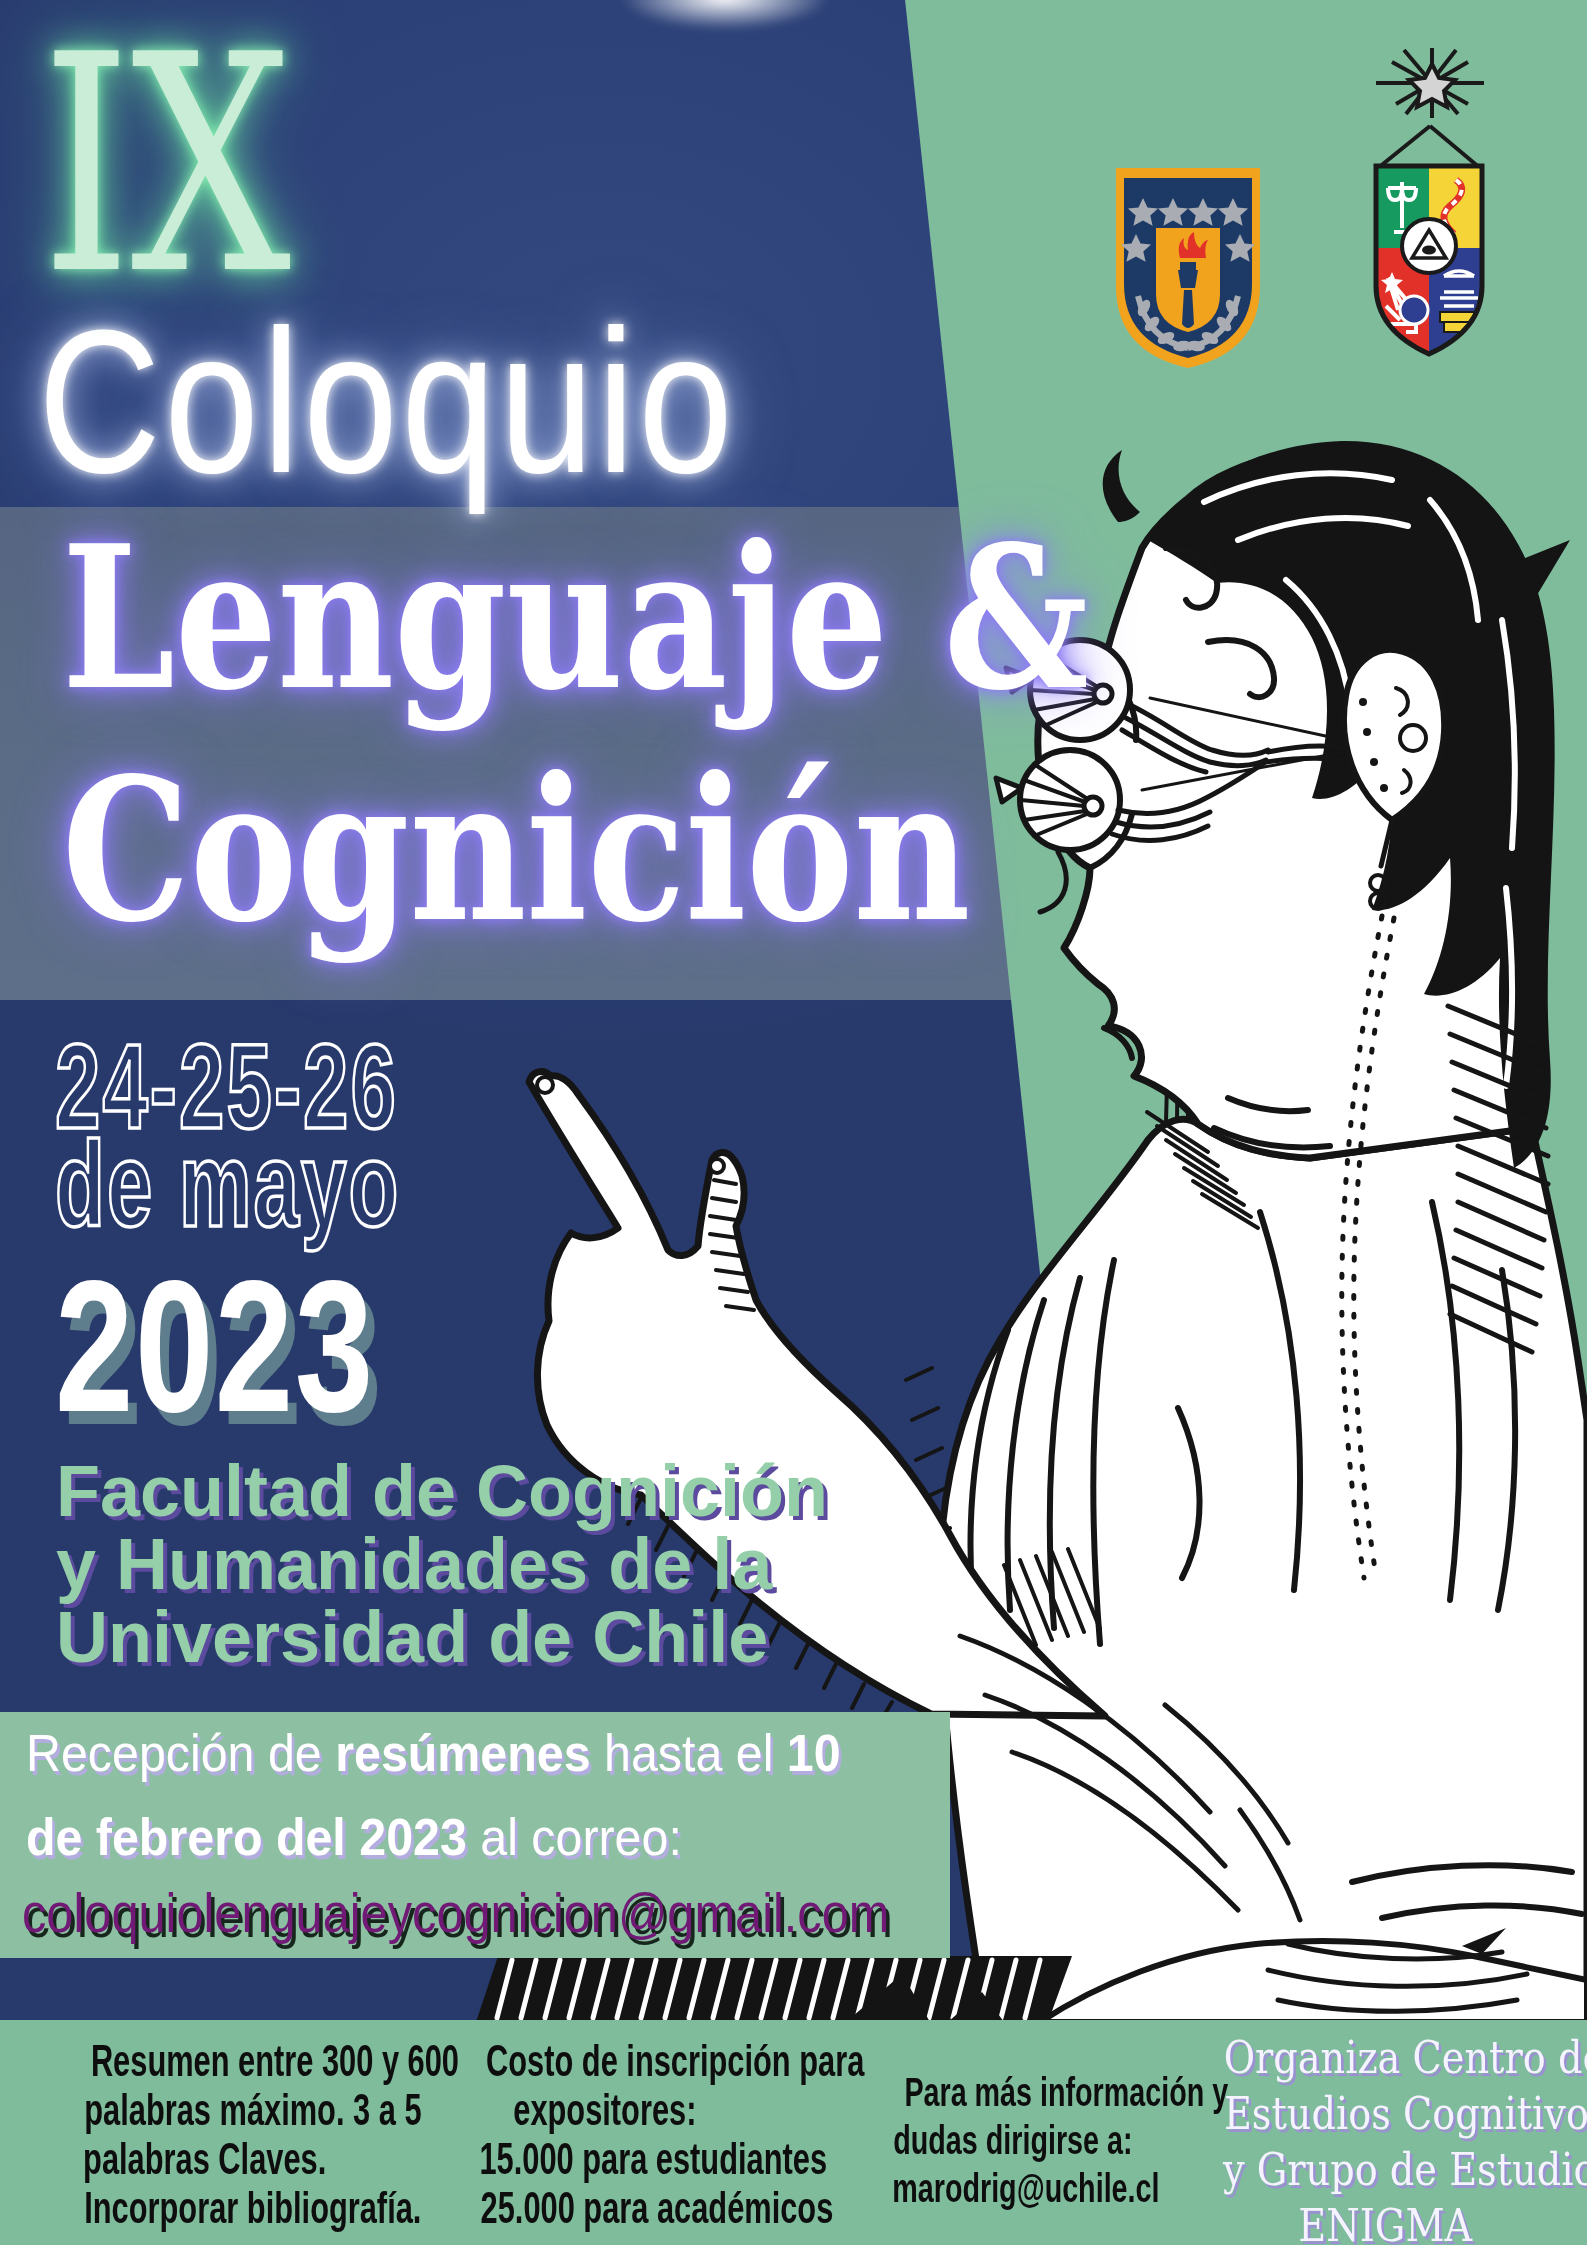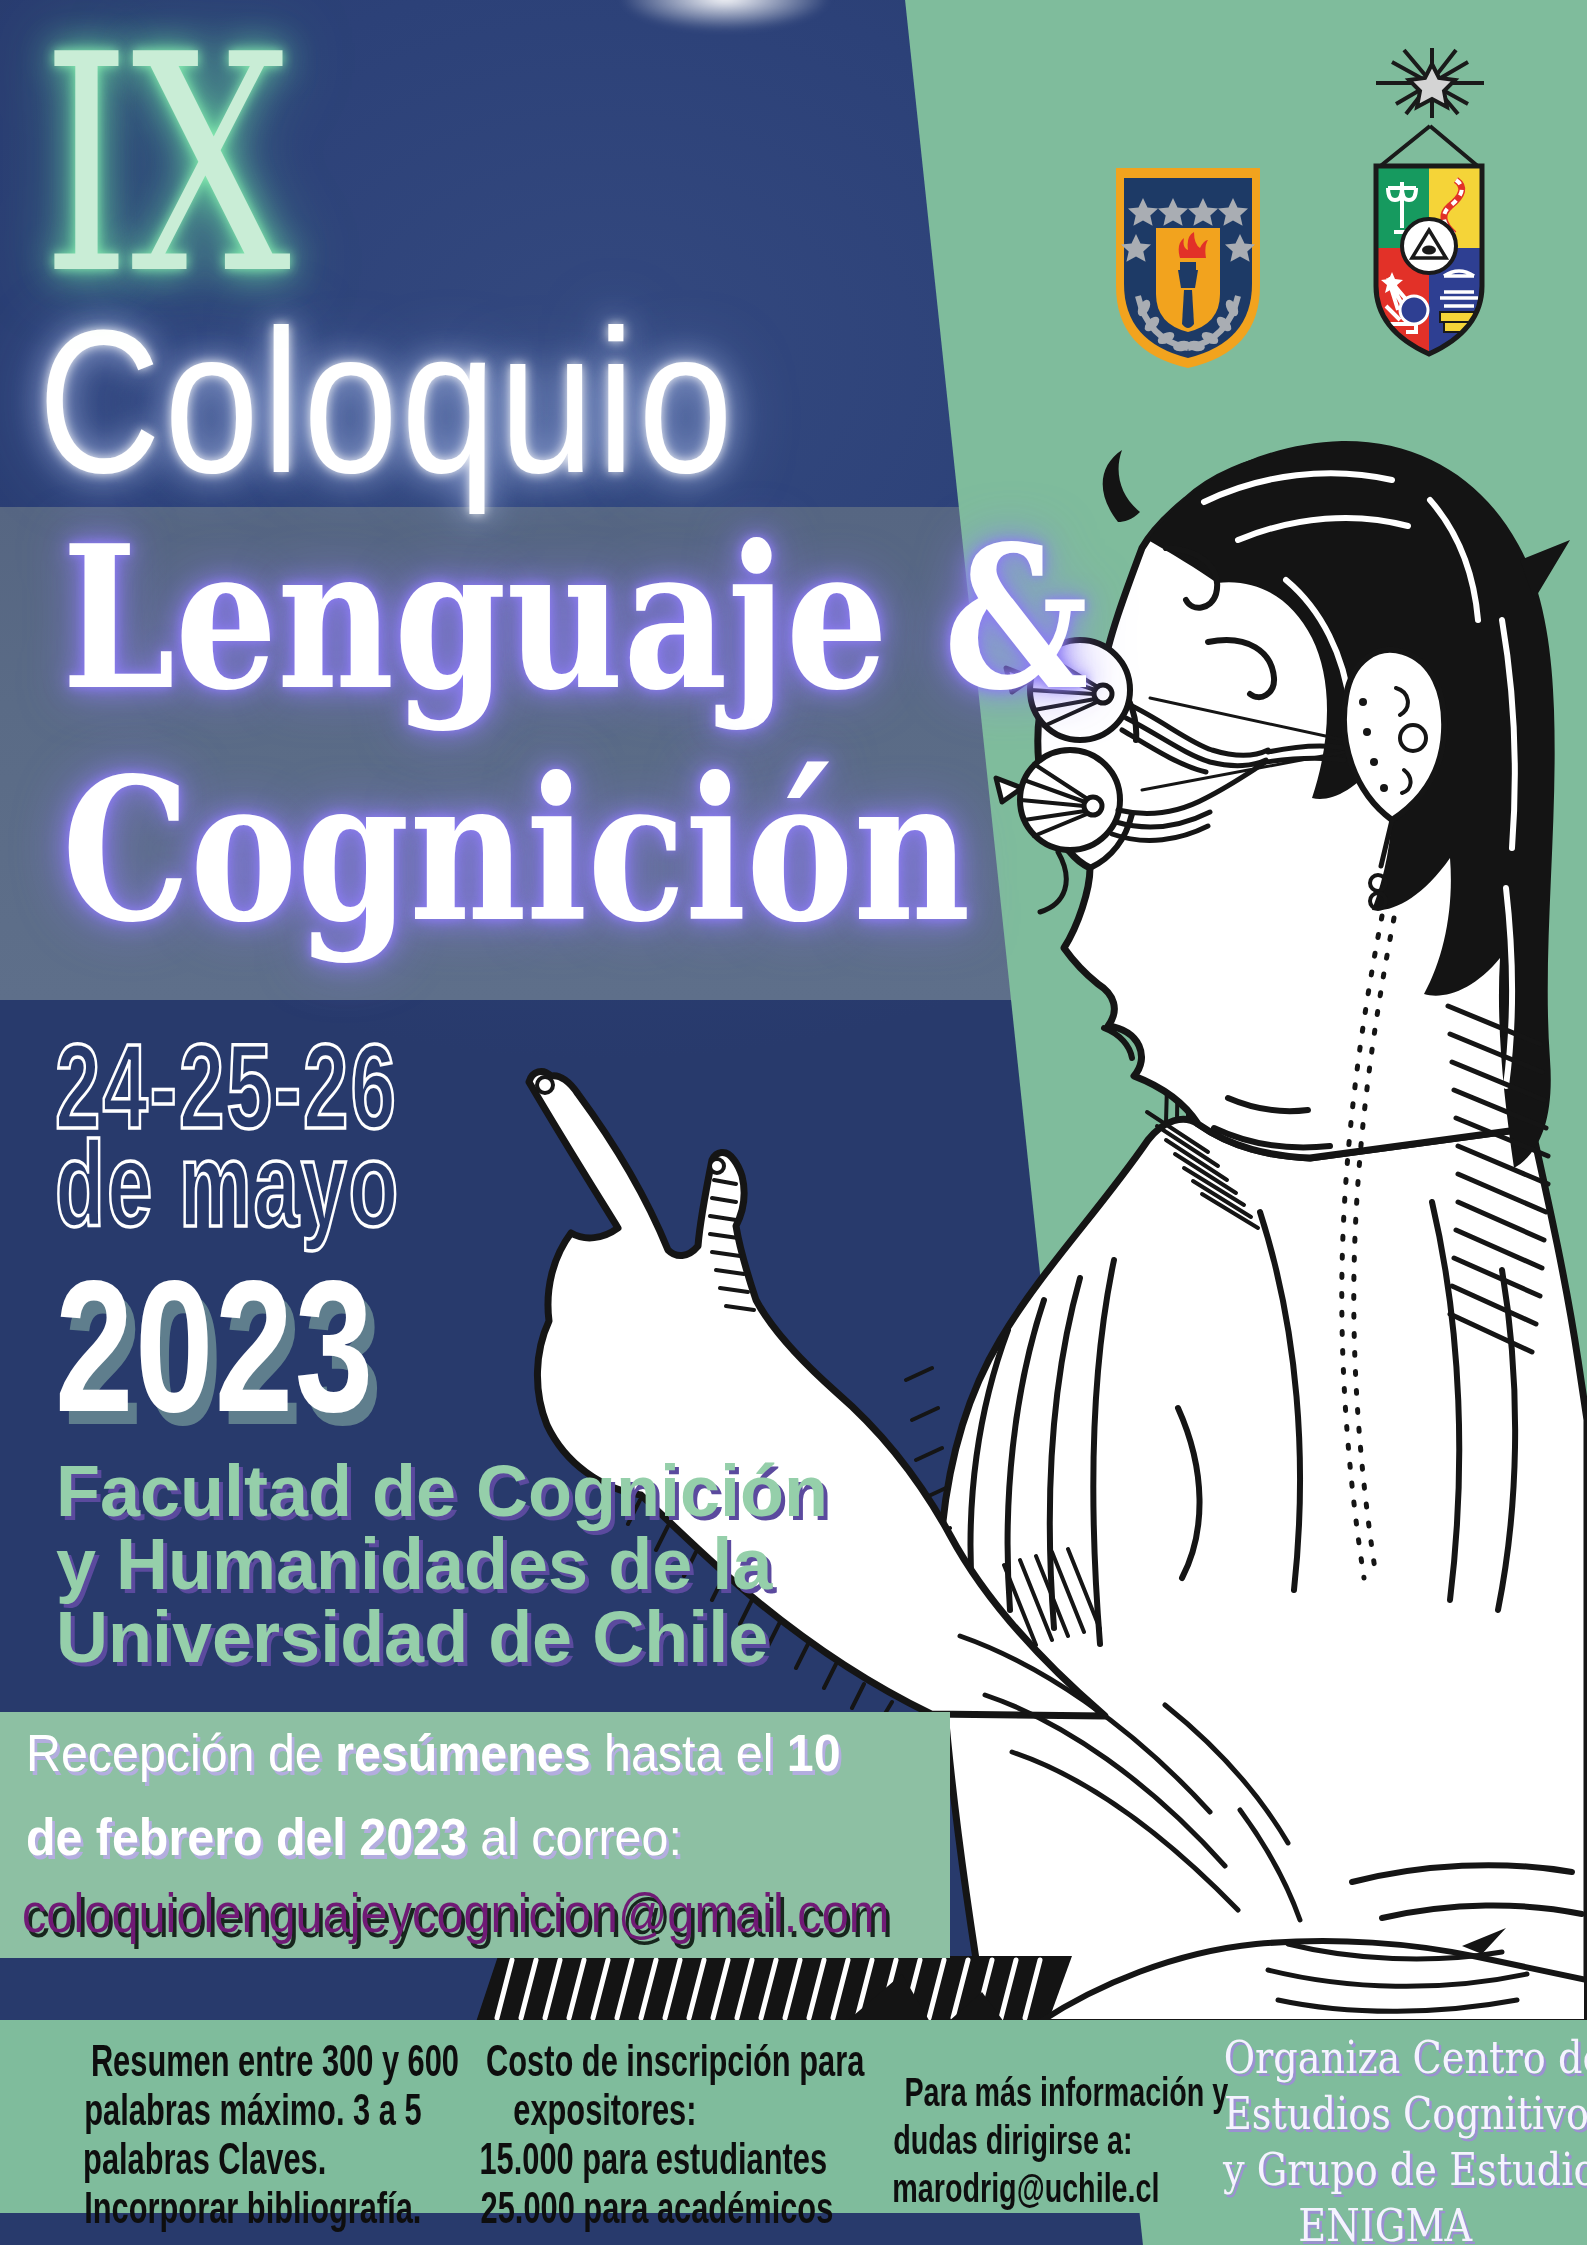--- a/index.html
+++ b/index.html
@@ -49,21 +49,21 @@
 
   .banner{left:0;top:1712px;width:950px;height:246px;background:var(--banner_green,#8dc0a3);z-index:5;}
   .banner .line{position:absolute;left:26px;color:#fff;font-size:52px;line-height:1.15;
     text-shadow:3px 4px 0 var(--banner_shadow_lavender,#b3addf);}
   .banner .l1{top:12px;}
   .banner .l2{top:96px;}
   .banner .email{position:absolute;left:22px;top:168px;color:#701a75;font-weight:400;font-size:56px;
     text-shadow:4px 5px 0 #17261d;}
   .b{font-weight:700;}
 
-  .footer{left:0;top:2020px;width:1587px;height:193px;background:var(--panel_green,#7fbc9c);z-index:5;}
+  .footer{left:0;top:2020px;width:1587px;height:225px;background:var(--panel_green,#7fbc9c);z-index:5;}
   .f-col{position:absolute;text-align:center;color:var(--footer_text_black,#0e0e0e);font-weight:700;}
   .f-col div{white-space:nowrap;}
   .f1{left:12px;top:16px;width:386px;font-size:44px;line-height:49px;}
   .f2{left:405px;top:16px;width:400px;font-size:44px;line-height:49px;}
   .f3{left:835px;top:48px;width:355px;font-size:41px;line-height:48px;}
   .f4{left:1190px;top:10px;width:390px;font-family:"DejaVu Serif","Liberation Serif",serif;
     font-weight:400;font-size:45px;line-height:56px;color:var(--organizers_text,#f5f3ff);
     text-shadow:3px 3px 0 var(--organizers_shadow,#9b90d2);}
 
   .logo{z-index:4;}

